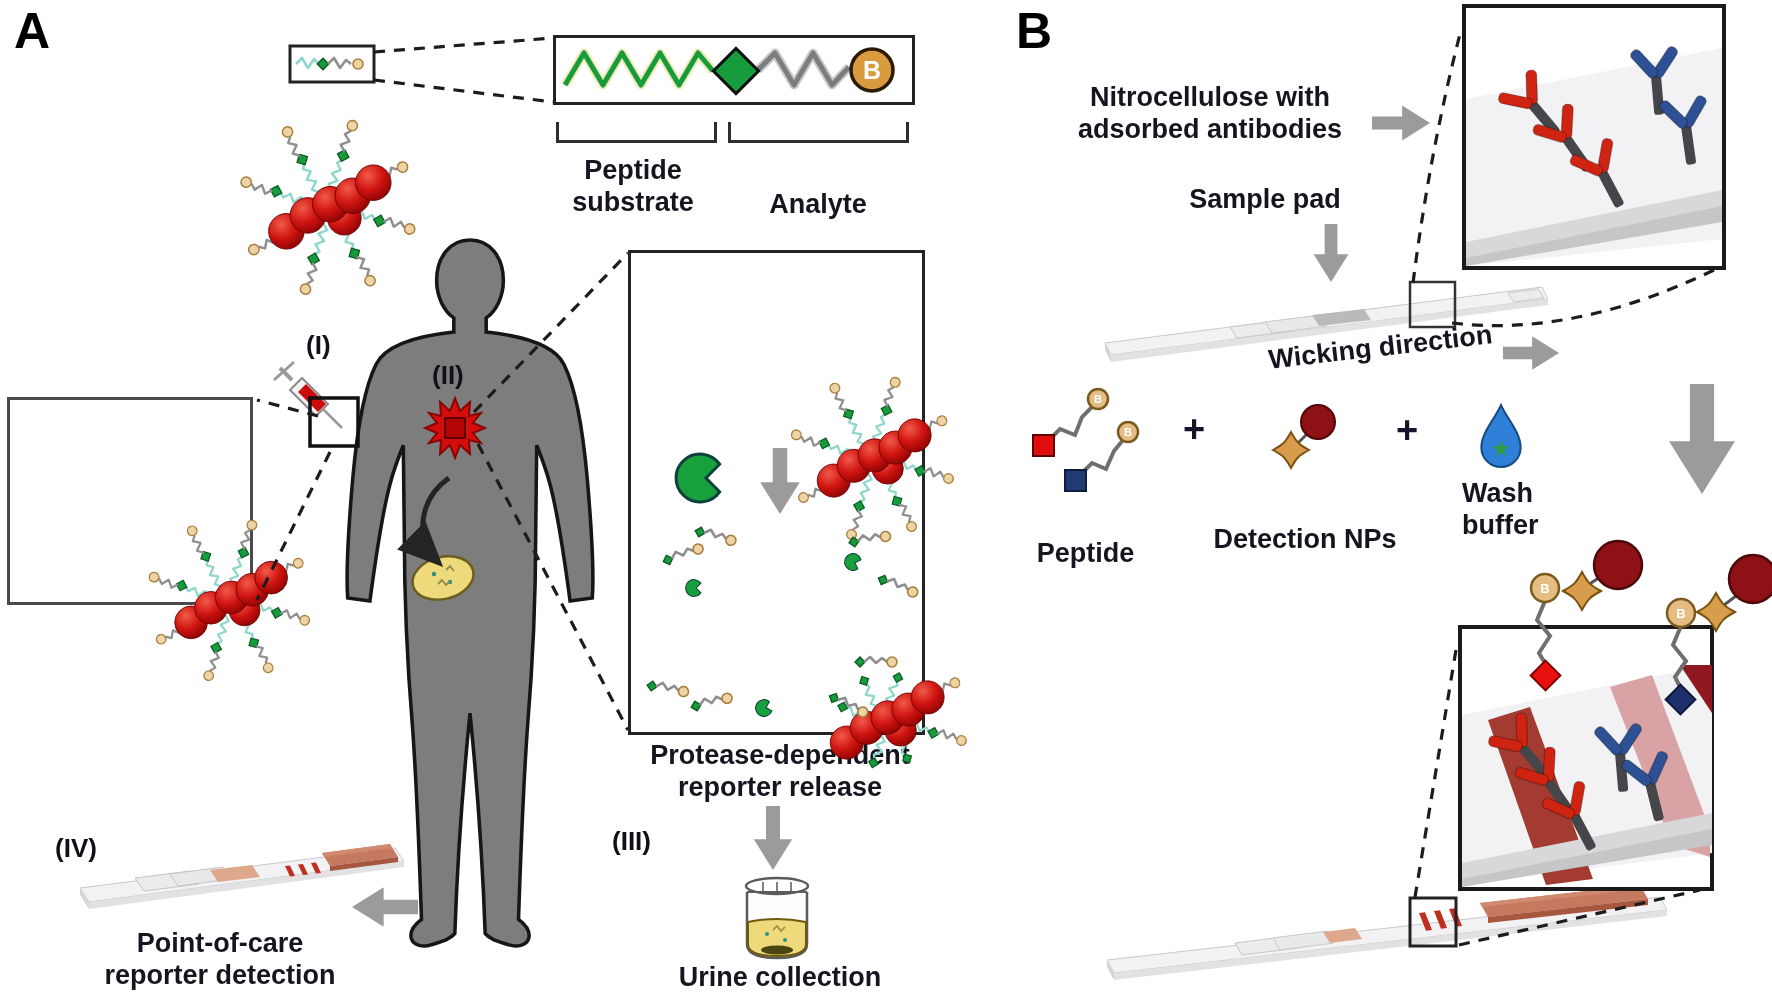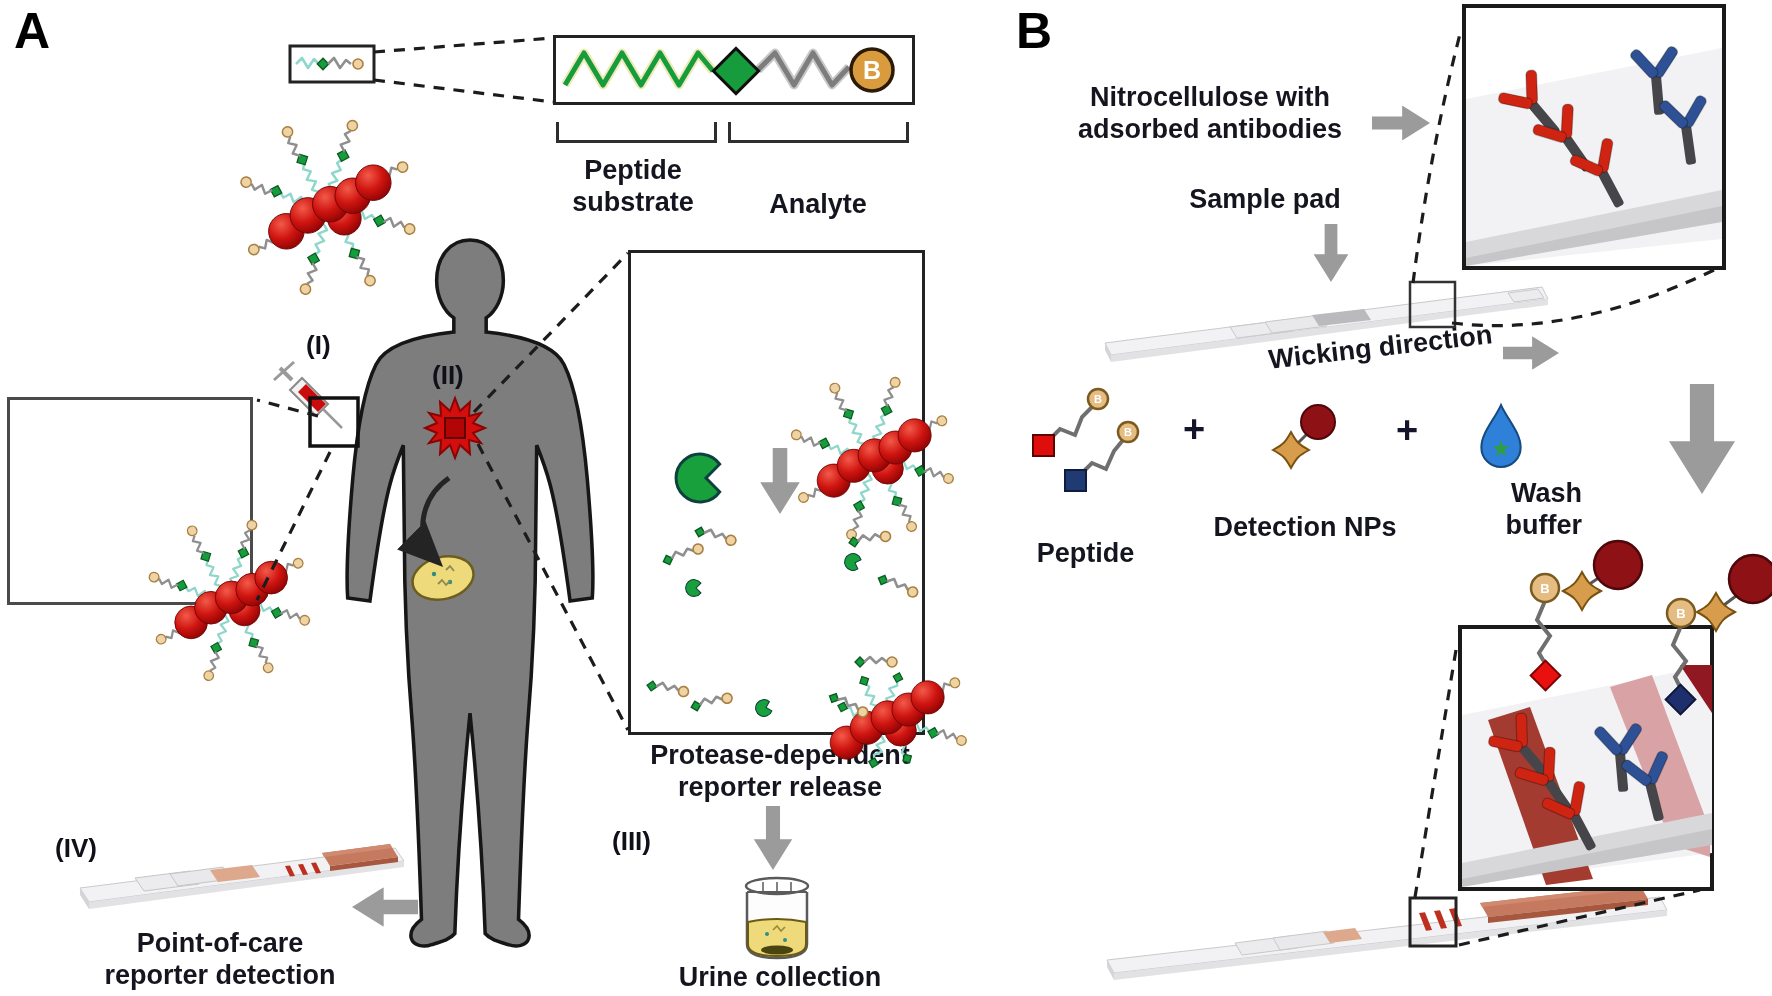--- a/index.html
+++ b/index.html
@@ -346,29 +346,29 @@
 </svg>
 <div class="abs lbl" style="left:1018px;top:538px;width:135px;z-index:2">Peptide</div>
 
 <div class="abs plus" style="left:1183px;top:408px;z-index:2">+</div>
 
 <svg class="abs" style="left:1263px;top:400px;z-index:2" width="80" height="72">
   <line x1="30" y1="48" x2="52" y2="26" stroke="#555" stroke-width="3"></line>
   <use href="#sym-star4" transform="translate(28,50) scale(0.95)"></use>
   <circle cx="55" cy="22" r="17" style="fill:var(--np-darkred)" stroke="#4e070a" stroke-width="2"></circle>
 </svg>
-<div class="abs lbl" style="left:1200px;top:512px;width:210px;z-index:2">Detection NPs</div>
+<div class="abs lbl" style="left:1200px;top:524px;width:210px;z-index:2">Detection NPs</div>
 
 <div class="abs plus" style="left:1396px;top:409px;z-index:2">+</div>
 
 <svg class="abs" style="left:1478px;top:403px;z-index:2" width="46" height="64" viewBox="0 0 44 62">
   <path d="M22,2 C29,17 41,29 41,43 A19,19 0 1 1 3,43 C3,29 15,17 22,2 Z" style="fill:var(--droplet)" stroke="#164a80" stroke-width="2"></path>
   <path d="M22,36 L24,42 L30,42 L25,46 L27,52 L22,48 L17,52 L19,46 L14,42 L20,42 Z" fill="#2f9e3f"></path>
 </svg>
-<div class="abs lbl" style="left:1450px;top:478px;width:120px;text-align:right;padding-left:12px;z-index:2">Wash
+<div class="abs lbl" style="left:1450px;top:478px;width:120px;text-align:left;padding-left:12px;z-index:2">Wash
 buffer</div>
 
 <svg class="abs rot90" style="left:1647px;top:403px;z-index:2" width="110" height="72" viewBox="0 0 100 60">
       <use href="#sym-arrow" width="100" height="60"></use>
     </svg>
 
 <svg class="abs" style="left:1458px;top:625px;z-index:3" width="258" height="268">
   <rect x="2" y="2" width="252" height="262" fill="#fff" stroke="#1a1a1a" stroke-width="4"></rect>
   <polygon points="4,90 254,40 254,228 4,260" style="fill:var(--strip-face)"></polygon>
   <polygon points="30,95 72,82 135,254 88,260" style="fill:var(--stripe-red)"></polygon>

